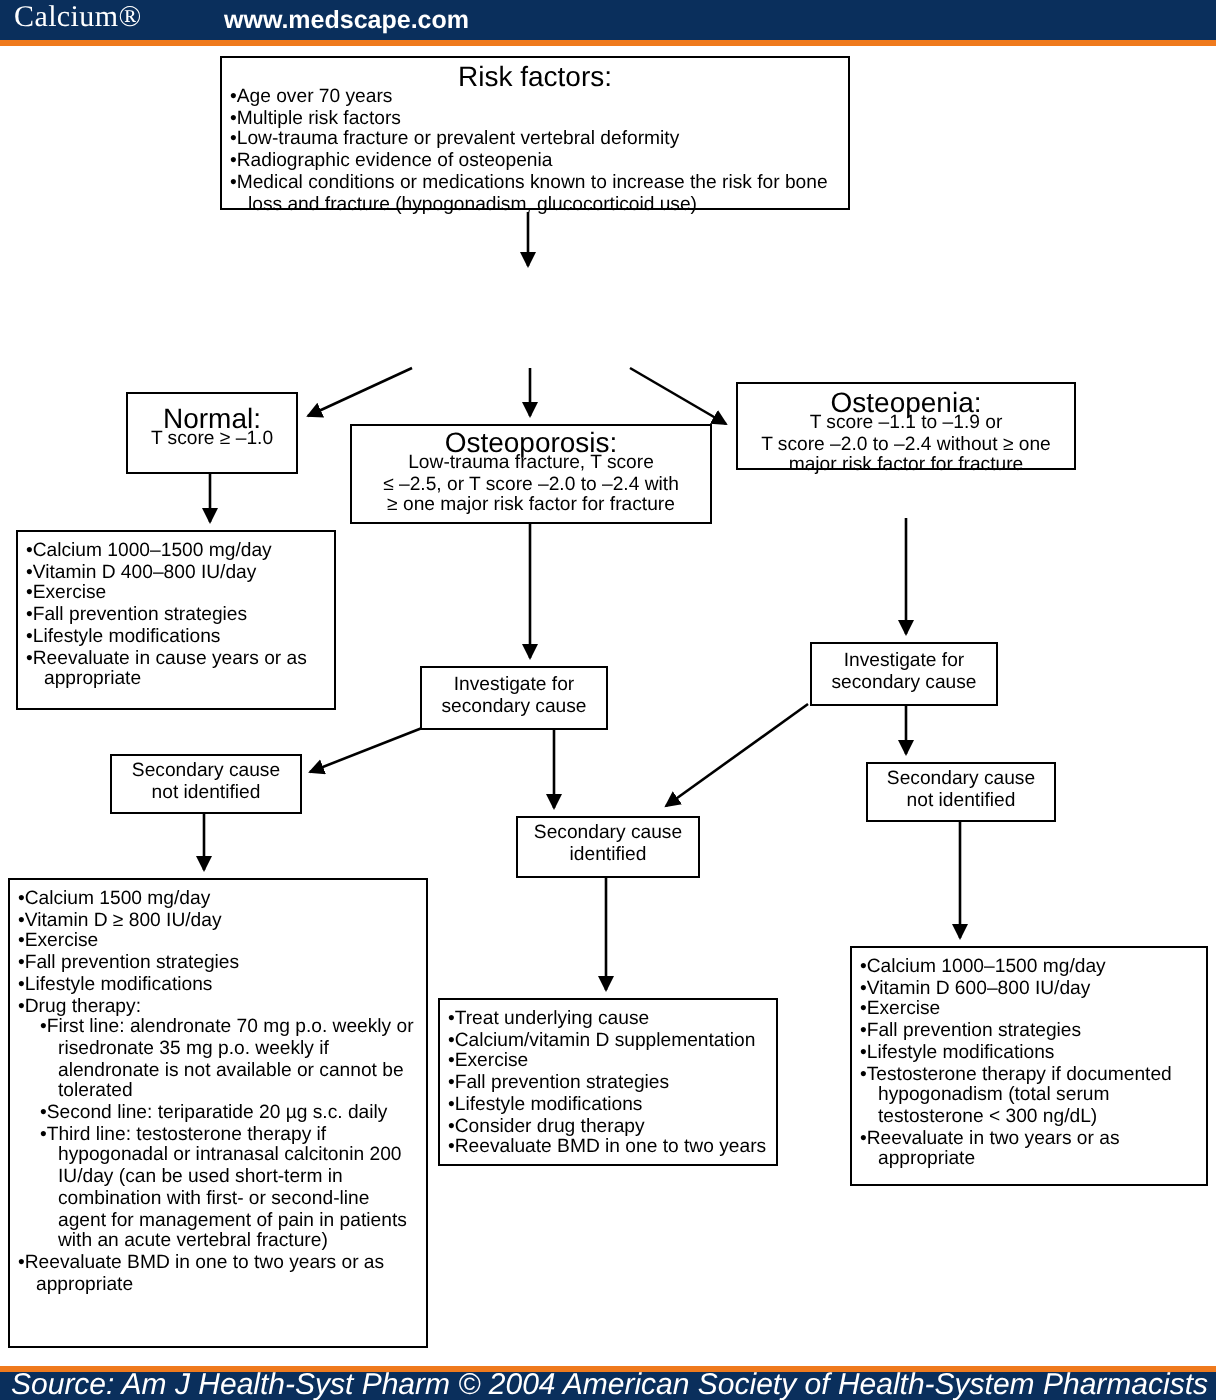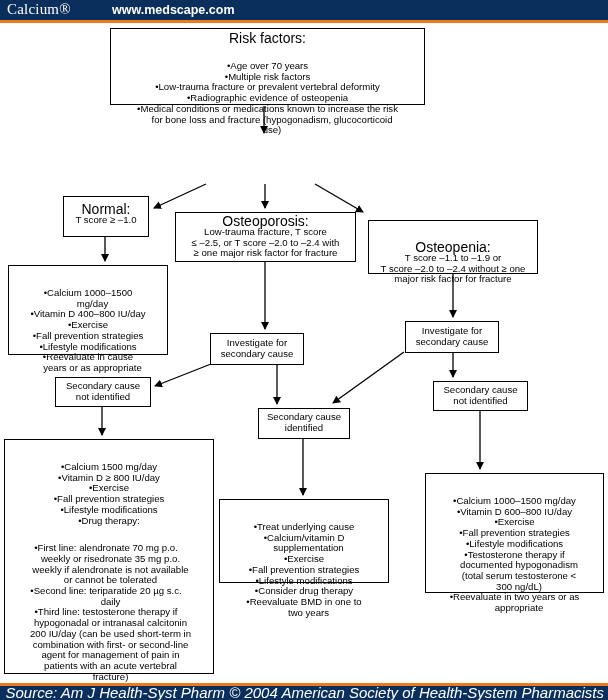--- a/index.html
+++ b/index.html
@@ -19,21 +19,21 @@
   .botbar-orange{position:absolute;left:0;top:683px;width:608px;height:3px;background:var(--color-orange);}
   .botbar{position:absolute;left:0;top:686px;width:608px;height:14px;background:var(--color-navy);}
   .source{position:absolute;right:4px;top:687px;color:#fff;font-size:15px;line-height:12px;white-space:nowrap;font-style:italic;}
   
   .box{
     position:absolute;box-sizing:border-box;background:#fff;border:1.5px solid #000;
     font-size:9.6px;line-height:10.7px;padding:3px 4px;
   }
   .bt{font-weight:normal;text-align:center;font-size:14px;line-height:12px;}
   .cline{text-align:center;}
-  .plan{list-style:none;margin:17px;padding:0;text-align:center;}
+  .plan{list-style:none;margin:0;padding:0;}
   .plan li{padding-left:9px;text-indent:-9px;}
   .plan li::before{content:"\2022 ";}
   .sub{margin-left:11px;}
   .arrows{position:absolute;left:0;top:0;pointer-events:none;}
 </style>
 </head>
 <body>
 
 <div class="page">
 
@@ -83,21 +83,21 @@
     <div class="cline">T score ≥ –1.0</div>
   </div>
 
   <div class="box" style="left:175px;top:212px;width:181px;height:50px;padding:2px 2px;">
     <div class="bt">Osteoporosis:</div>
     <div class="cline">Low-trauma fracture, T score</div>
     <div class="cline">≤ –2.5, or T score –2.0 to –2.4 with</div>
     <div class="cline">≥ one major risk factor for fracture</div>
   </div>
 
-  <div class="box" style="left:368px;top:220px;width:170px;height:54px;padding:20px 2px;">
+  <div class="box" style="left:368px;top:191px;width:170px;height:44px;padding:3px 2px;">
     <div class="bt">Osteopenia:</div>
     <div class="cline">T score –1.1 to –1.9 or</div>
     <div class="cline">T score –2.0 to –2.4 without ≥ one</div>
     <div class="cline">major risk factor for fracture</div>
   </div>
 
   <div class="box" style="left:8px;top:265px;width:160px;height:90px;padding-top:5px;">
     <ul class="plan">
       <li>Calcium 1000–1500 mg/day</li>
       <li>Vitamin D 400–800 IU/day</li>

